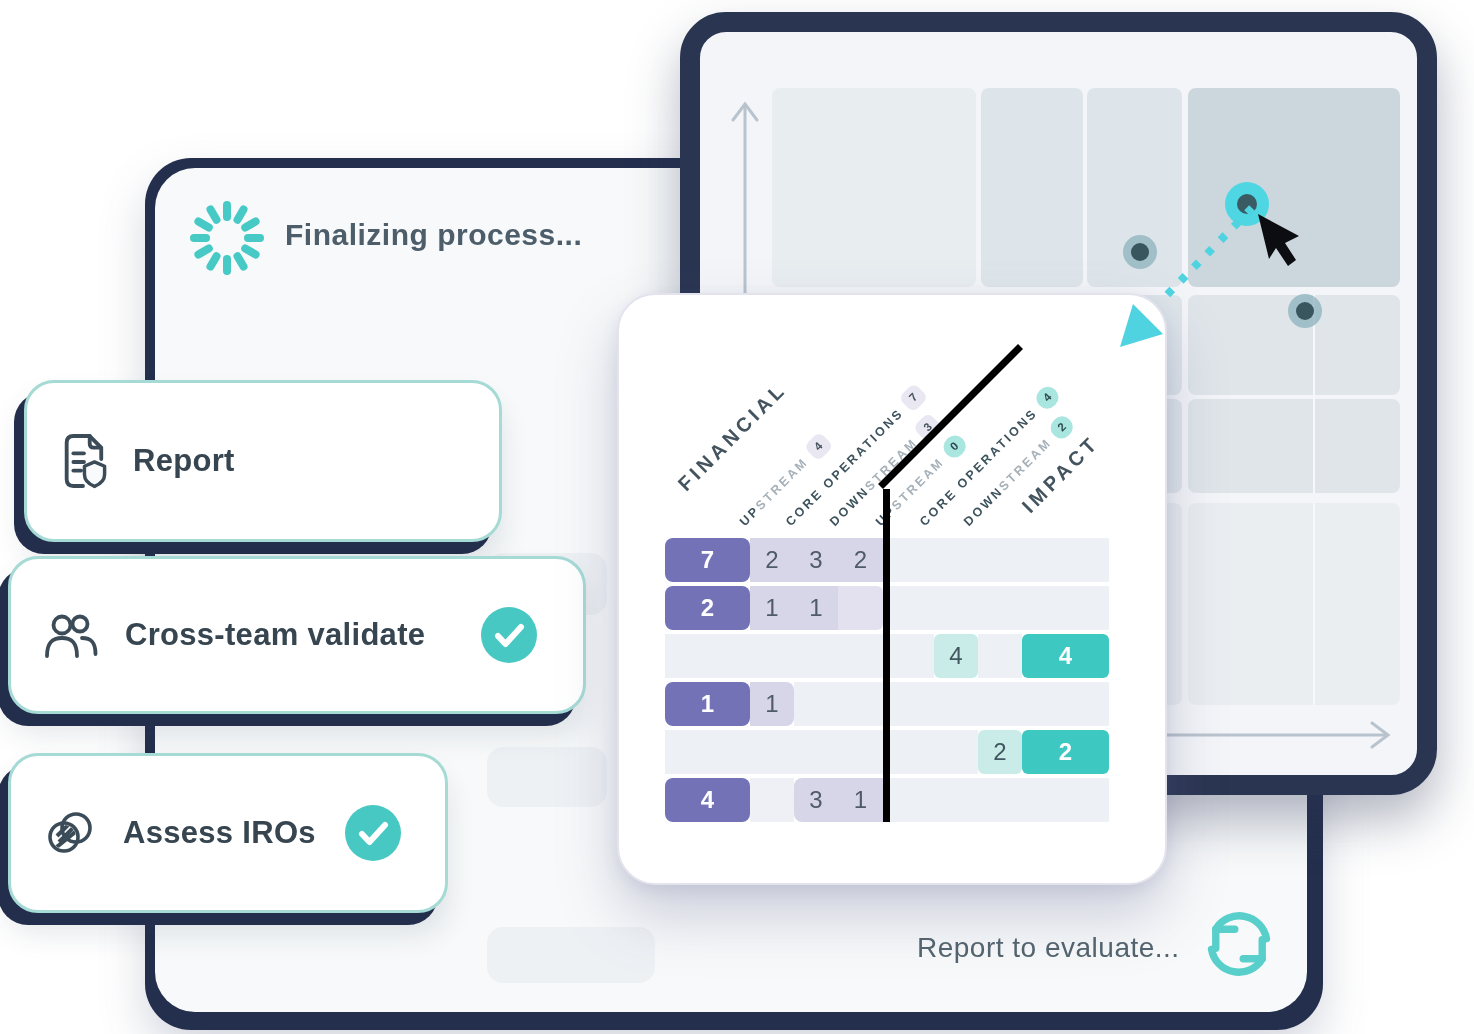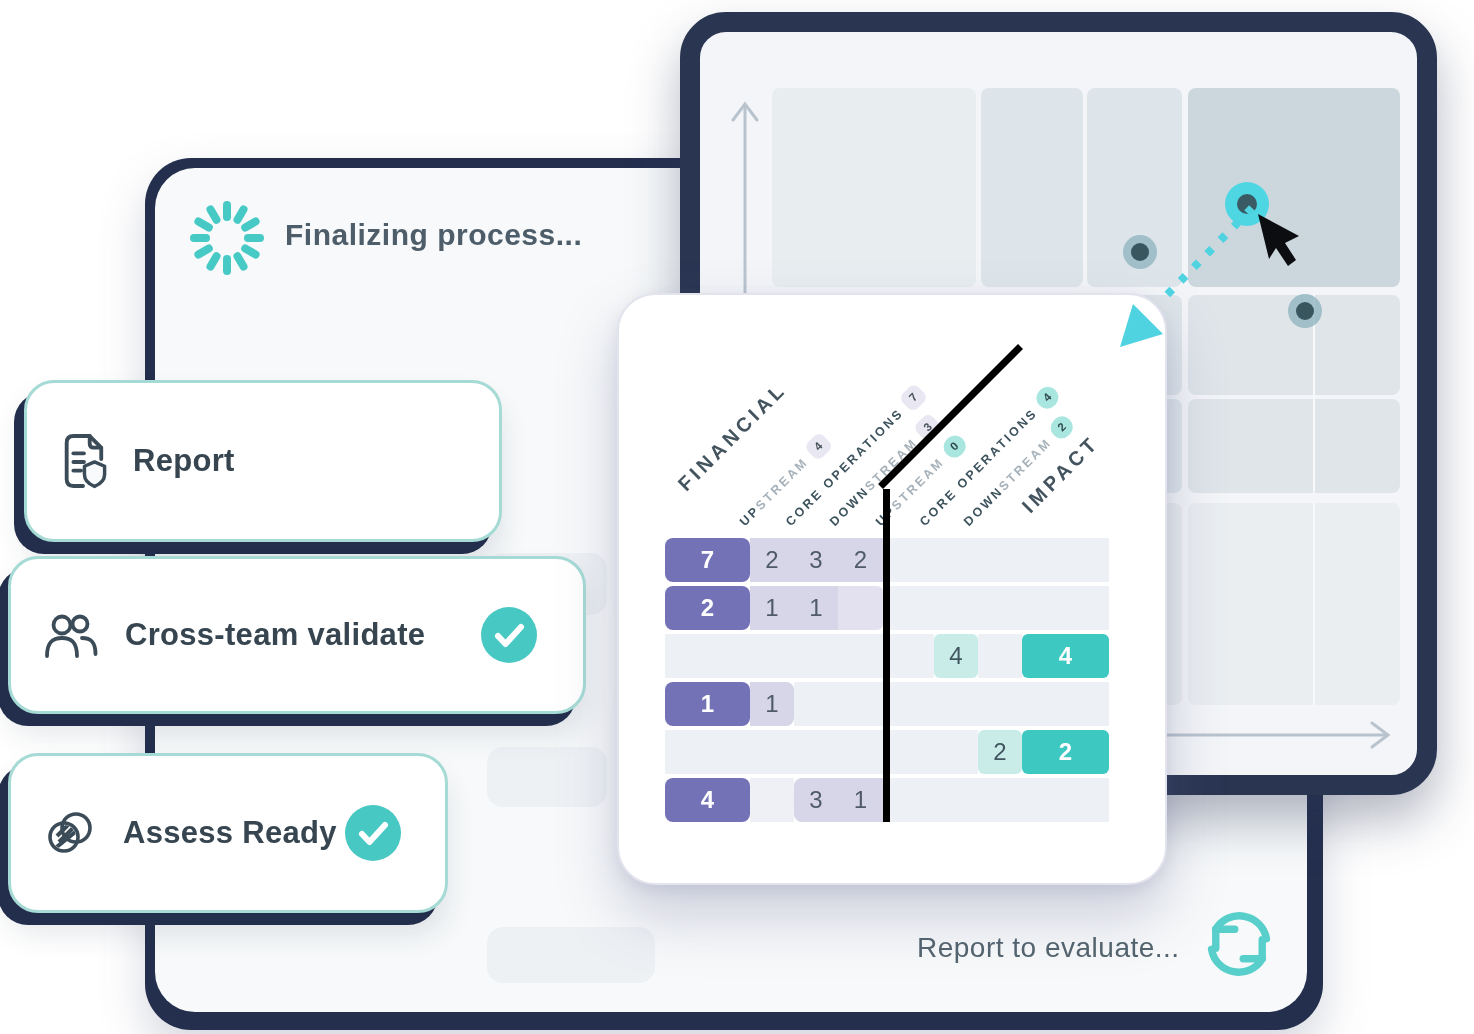--- a/index.html
+++ b/index.html
@@ -237,21 +237,21 @@
       <g stroke="#3b4c58" stroke-width="3.6" fill="none">
         <circle cx="33" cy="18" r="14"></circle>
         <circle cx="21" cy="27" r="14"></circle>
         <g clip-path="url(#clipC1)" stroke-width="4">
           <path d="M14 26 L34 6"></path>
             <path d="M16 32 L38 10"></path>
             <path d="M10 40 L42 14"></path>
         </g>
       </g>
     </svg>
-    <span class="step-label">Assess Ready</span>
+    <span class="step-label">Assess IROs</span>
     <span class="check-circle">
       <svg width="56" height="56" viewBox="0 0 56 56">
           <path d="M17 29 l7.5 8 L40 20" stroke="#ffffff" stroke-width="6" fill="none" stroke-linecap="round" stroke-linejoin="round"></path>
         </svg>
     </span>
   </div>
 
   <div class="popup">
     <div class="hl hl-fin">
       <span class="hl-axis">FINANCIAL</span>

